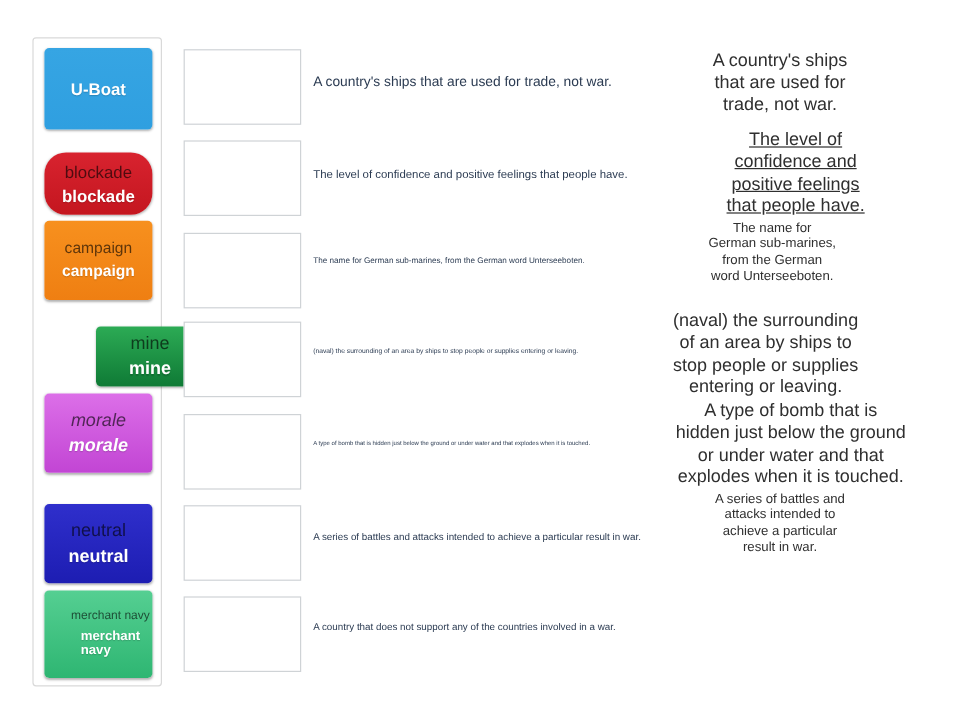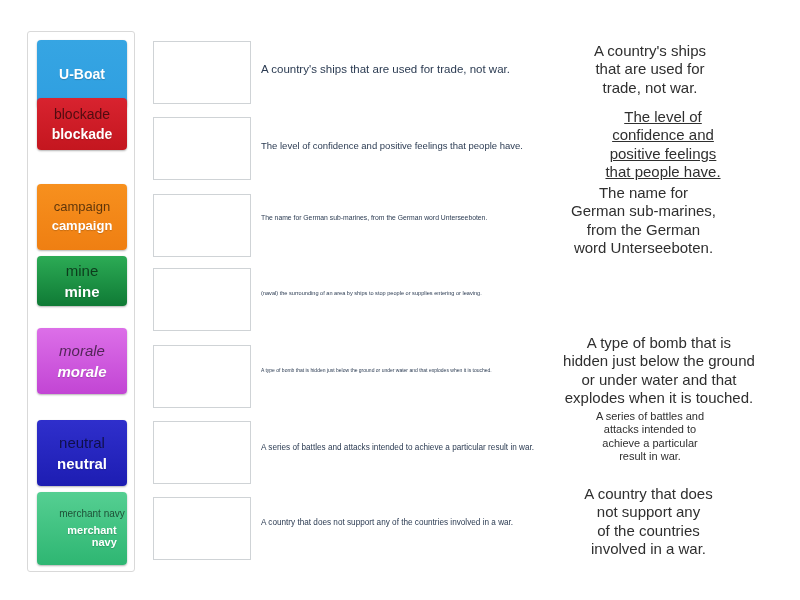--- a/index.html
+++ b/index.html
@@ -53,21 +53,21 @@
     color: rgba(0,0,0,0.62);
     font-weight: 400;
     text-align: center;
     line-height: 1.15;
     margin-bottom: 4px;
     white-space: pre-line;
   }
   .tile .main-label {
     color: #ffffff;
     font-weight: bold;
-    text-align: right;
+    text-align: left;
     line-height: 1.15;
     white-space: pre-line;
     text-shadow: 0 1px 1px rgba(0,0,0,0.18);
   }
 
   
   .drop-box {
     position: absolute;
     left: 153px;
     width: 98px;
@@ -100,31 +100,31 @@
 
 <div id="stage">
 
   <div class="tile-panel">
 
     <div class="tile" style="top:8px;height:68px;background:linear-gradient(#36a5e3,#2f9fe0);">
       <div class="shadow-label" style="font-size:0px;height:0;margin:0;">U-Boat</div>
       <div class="main-label" style="font-size:14px;">U-Boat</div>
     </div>
 
-    <div class="tile" style="top:66px;height:52px;background:linear-gradient(#d8232f,#c4161f);">
+    <div class="tile" style="top:95px;height:52px;background:linear-gradient(#d8232f,#c4161f);border-radius:18px;">
       <div class="shadow-label" style="font-size:14px;">blockade</div>
       <div class="main-label" style="font-size:14px;">blockade</div>
     </div>
 
     <div class="tile" style="top:152px;height:66px;background:linear-gradient(#f7901e,#ef7f12);">
       <div class="shadow-label" style="font-size:13px;">campaign</div>
       <div class="main-label" style="font-size:13px;">campaign</div>
     </div>
 
-    <div class="tile" style="top:224px;height:50px;background:linear-gradient(#2cab55,#0f7a35);">
+    <div class="tile" style="top:240px;height:50px;background:linear-gradient(#2cab55,#0f7a35);margin-left:43px;">
       <div class="shadow-label" style="font-size:15px;">mine</div>
       <div class="main-label" style="font-size:15px;">mine</div>
     </div>
 
     <div class="tile" style="top:296px;height:66px;background:linear-gradient(#dc6fe8,#c245d4);font-style:italic;">
       <div class="shadow-label" style="font-size:15px;">morale</div>
       <div class="main-label" style="font-size:15px;">morale</div>
     </div>
 
     <div class="tile" style="top:388px;height:66px;background:linear-gradient(#2f2fcc,#1d1db2);">
@@ -155,30 +155,30 @@
   <div class="def-mid" style="top:443px;width:300px;font-size:8.2px;">A series of battles and attacks intended to achieve a particular result in war.</div>
   <div class="def-mid" style="top:518px;width:300px;font-size:8.2px;">A country that does not support any of the countries involved in a war.</div>
 
   <div class="def-right" style="left:565px;top:42px;width:170px;font-size:15px;text-align:center;">A country's ships
 that are used for
 trade, not war.</div>
   <div class="def-right" style="left:578px;top:108px;width:170px;font-size:15px;text-decoration:underline;">The level of
 confidence and
 positive feelings
 that people have.</div>
-  <div class="def-right" style="left:536px;top:184px;width:215px;font-size:15px;">The name for
+  <div class="def-right" style="left:536px;top:184px;width:215px;font-size:11px;">The name for
 German sub-marines,
 from the German
 word Unterseeboten.</div>
+  <div class="def-right" style="left:528px;top:259px;width:220px;font-size:15px;">(naval) the surrounding
+of an area by ships to
+stop people or supplies
+entering or leaving.</div>
   <div class="def-right" style="left:535px;top:334px;width:248px;font-size:15px;">A type of bomb that is
 hidden just below the ground
 or under water and that
 explodes when it is touched.</div>
   <div class="def-right" style="left:550px;top:410px;width:200px;font-size:11px;">A series of battles and
 attacks intended to
 achieve a particular
 result in war.</div>
-  <div class="def-right" style="left:551px;top:485px;width:195px;font-size:15px;">A country that does
-not support any
-of the countries
-involved in a war.</div>
 
 </div>
 
 </body></html>

